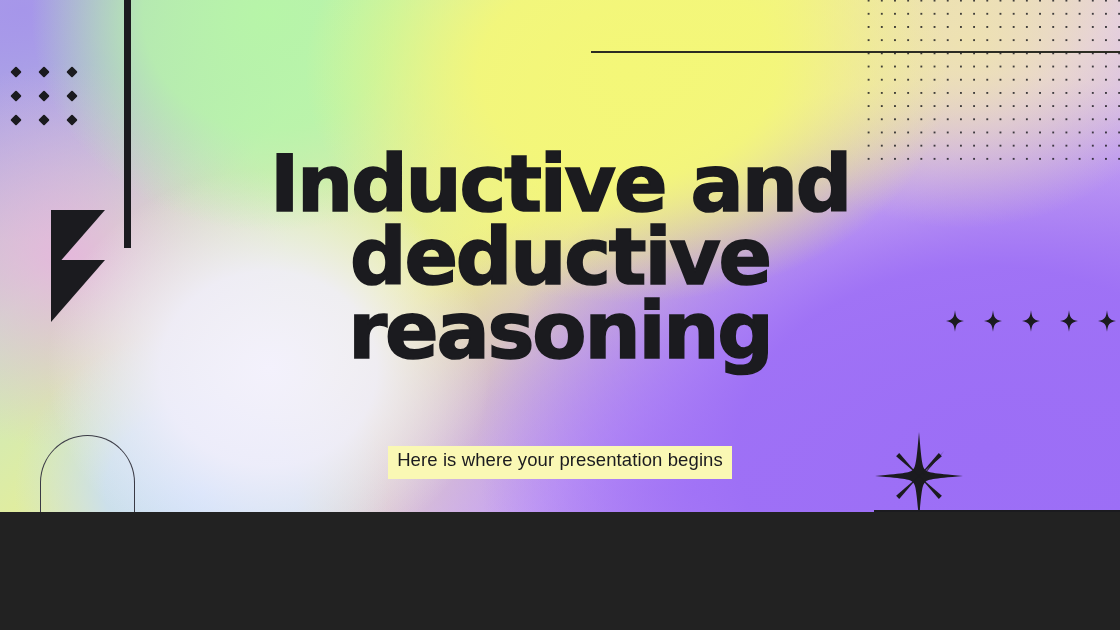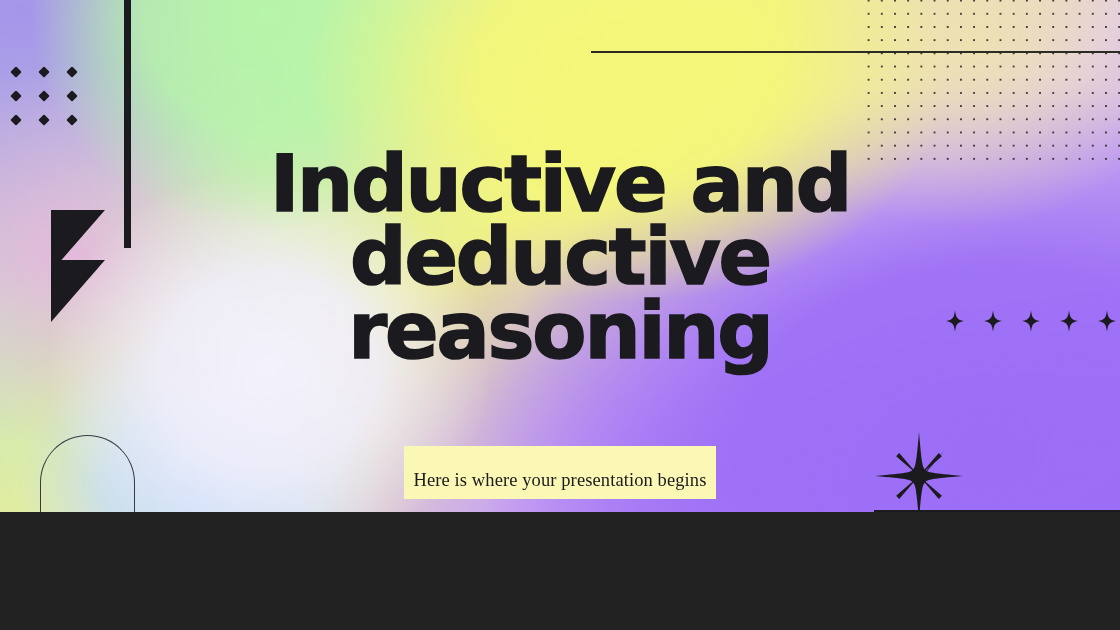--- a/index.html
+++ b/index.html
@@ -142,25 +142,25 @@
   .subtitle-wrap {
     position: absolute;
     left: 0; right: 0;
     top: 446px;
     text-align: center;
   }
   .subtitle {
     display: inline-block;
     background: #faf8b4;
     color: #1b1b1f;
-    font-family: Liberation Serif, serif;
+    font-family: Liberation Sans, sans-serif;
     font-size: 18.5px;
     line-height: 1.45;
     letter-spacing: 0.1px;
-    padding: 21px 9px 5px 9px;
+    padding: 1px 9px 5px 9px;
   }
 </style>
 </head>
 <body>
 
 <div id="slide">
 
   <div class="mesh deco"></div>
 
   <div class="deco dot-grid">

